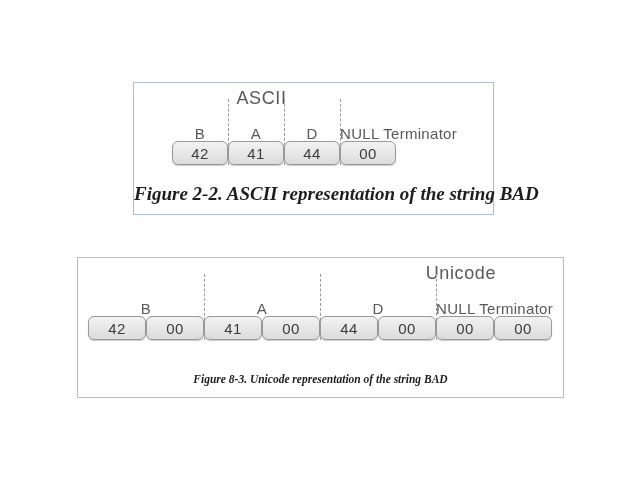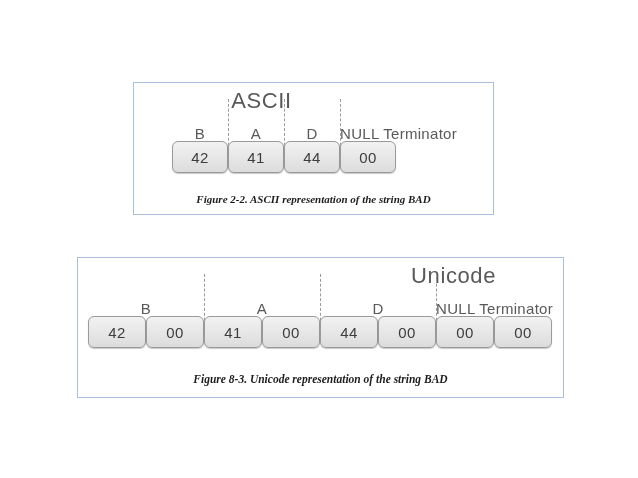--- a/index.html
+++ b/index.html
@@ -33,21 +33,21 @@
   #panel-unicode {
     left: 77px;
     top: 257px;
     width: 487px;
     height: 141px;
   }
 
   
   .encoding-title {
     position: absolute;
-    font-size: 22px;
+    font-size: 18px;
     color: #595959;
     letter-spacing: 0.6px;
     white-space: nowrap;
     font-weight: 400;
   }
   #panel-ascii .encoding-title {
     left: 0; right: 0;
     top: 5px;
     text-align: center;
     transform: translateX(-52px);
@@ -85,21 +85,21 @@
   }
 
   
   .byte-row {
     position: relative;
     height: 30px;
   }
   .byte-box {
     position: absolute;
     top: 0;
-    height: 32px;
+    height: 24px;
     box-sizing: border-box;
     border: 1px solid #9a9a9a;
     border-radius: 6px;
     background: linear-gradient(#f2f2f2 0%, #e6e6e6 55%, #dcdcdc 100%);
     box-shadow: 0 1px 1px rgba(0,0,0,0.22);
     display: flex;
     align-items: center;
     justify-content: center;
     font-size: 15px;
     color: #3d3d3d;
@@ -120,21 +120,21 @@
     right: 0;
     text-align: center;
     font-family: "Liberation Serif", serif;
     font-weight: bold;
     font-style: italic;
     color: #1d1d1d;
     white-space: nowrap;
   }
   #panel-ascii .caption {
     bottom: 9px;
-    font-size: 11px;
+    font-size: 19px;
   }
   #panel-unicode .caption {
     bottom: 12px;
     font-size: 11.5px;
   }
 </style>
 </head>
 <body>
 
 <div class="figure-panel" id="panel-ascii">

